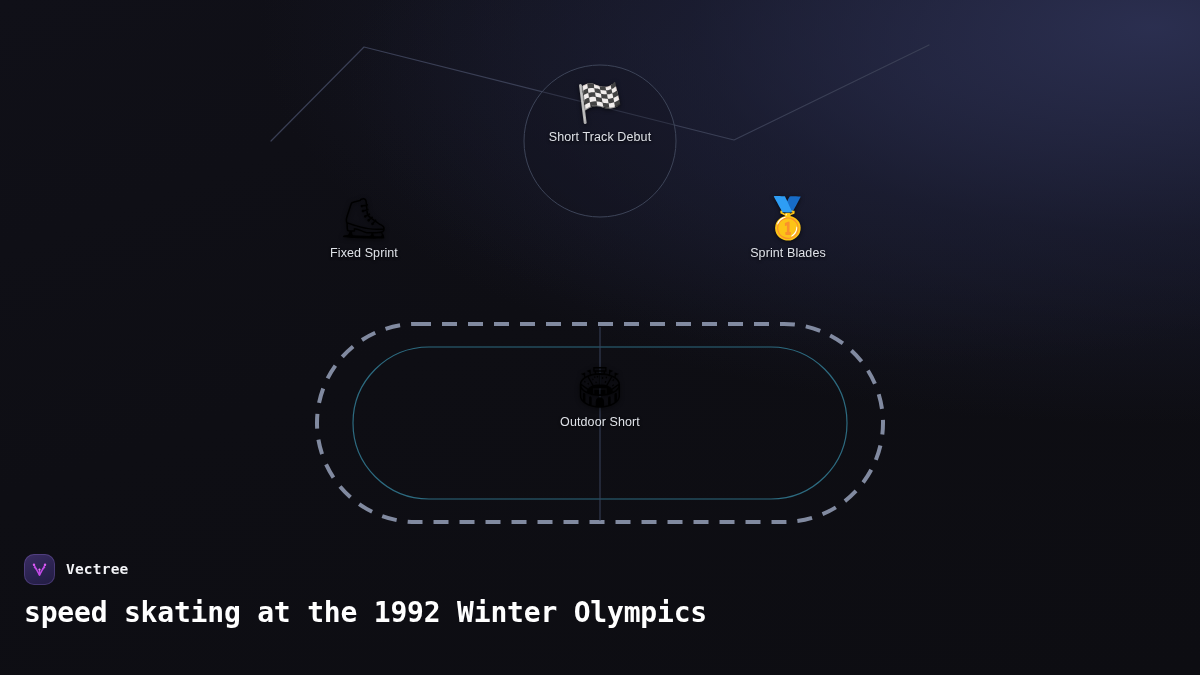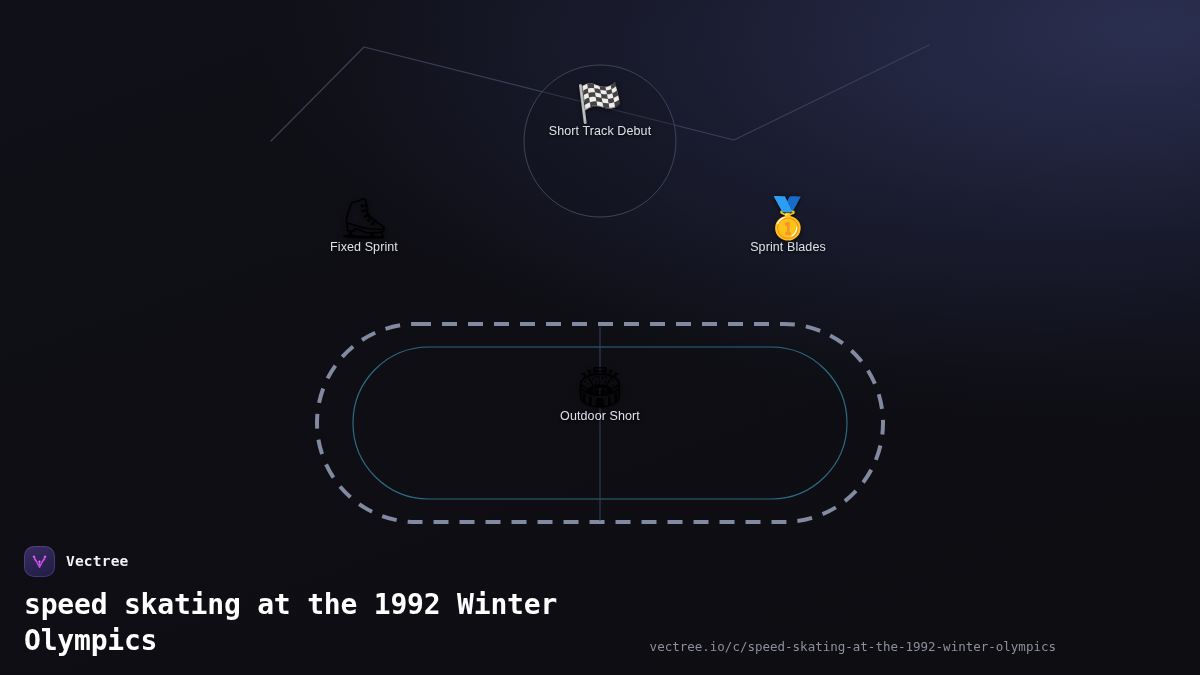--- a/index.html
+++ b/index.html
@@ -33,38 +33,38 @@
     transform:translateX(-90px);
   }
   .node .emoji {
     font-size:40px; line-height:44px;
     font-family:"DejaVu Sans", sans-serif;
     text-align:center;
     filter:drop-shadow(0 1px 2px rgba(0,0,0,0.6));
     user-select:none;
   }
   .node .label {
-    margin-top:0;
+    margin-top:6px;
     font-size:12.5px;
     letter-spacing:0.1px;
     color:#dfe2e8;
     text-align:center;
     white-space:nowrap;
     text-shadow:0 1px 3px rgba(0,0,0,0.85);
   }
 
   #node-short-track { left:600px; top:82px; }
   #node-short-track .emoji { font-size:38px; line-height:42px; }
   #node-fixed-blades { left:364px; top:196px; }
   #node-sprint-legends { left:788px; top:196px; }
   #node-outdoor-rink { left:600px; top:365px; }
 
   
   #footer {
-    position:absolute; left:0; bottom:12px;
+    position:absolute; left:0; bottom:4px;
     width:1068px; height:143px;
     padding:26px 12px 16px 24px;
   }
   #brand { display:flex; align-items:center; gap:11px; height:30px; }
   #brand-mark {
     width:31px; height:31px; flex:0 0 31px;
     border-radius:10px;
     background:linear-gradient(155deg,#3b2d63 0%,#2b2350 55%,#221c42 100%);
     box-shadow:inset 0 0 0 1px rgba(150,120,220,0.28);
     display:flex; align-items:center; justify-content:center;
@@ -150,16 +150,15 @@
         <circle cx="5" cy="6" r="1.5" fill="#d95ff0"></circle>
         <circle cx="19" cy="6" r="1.5" fill="#d95ff0"></circle>
         <circle cx="12" cy="12" r="1.3" fill="#e87bf6"></circle>
       </svg>
     </div>
     <div id="brand-name">Vectree</div>
   </div>
 
   <div id="caption-row">
     <div id="caption-title">speed skating at the 1992 Winter Olympics</div>
-    <div id="caption-url">vectree.io/c/speed-skating-at-the-1992-winter-olympics</div>
   </div>
 
 </div>
 
 </body></html>

